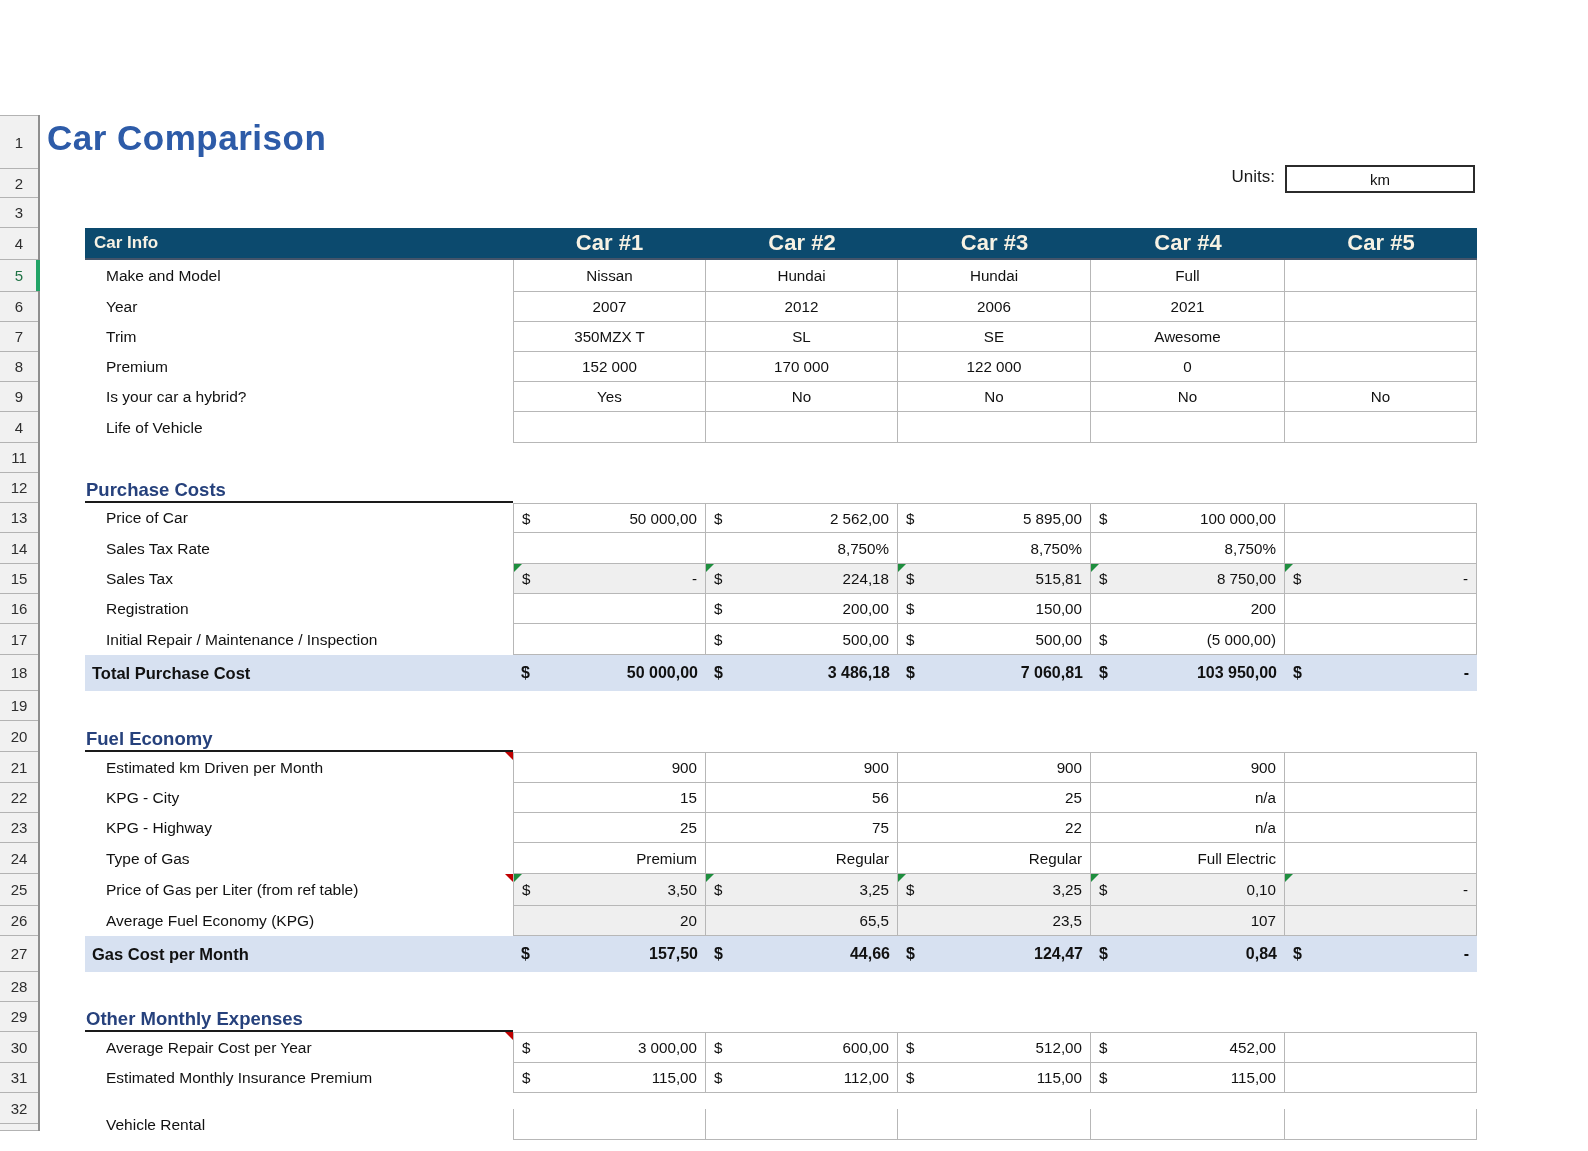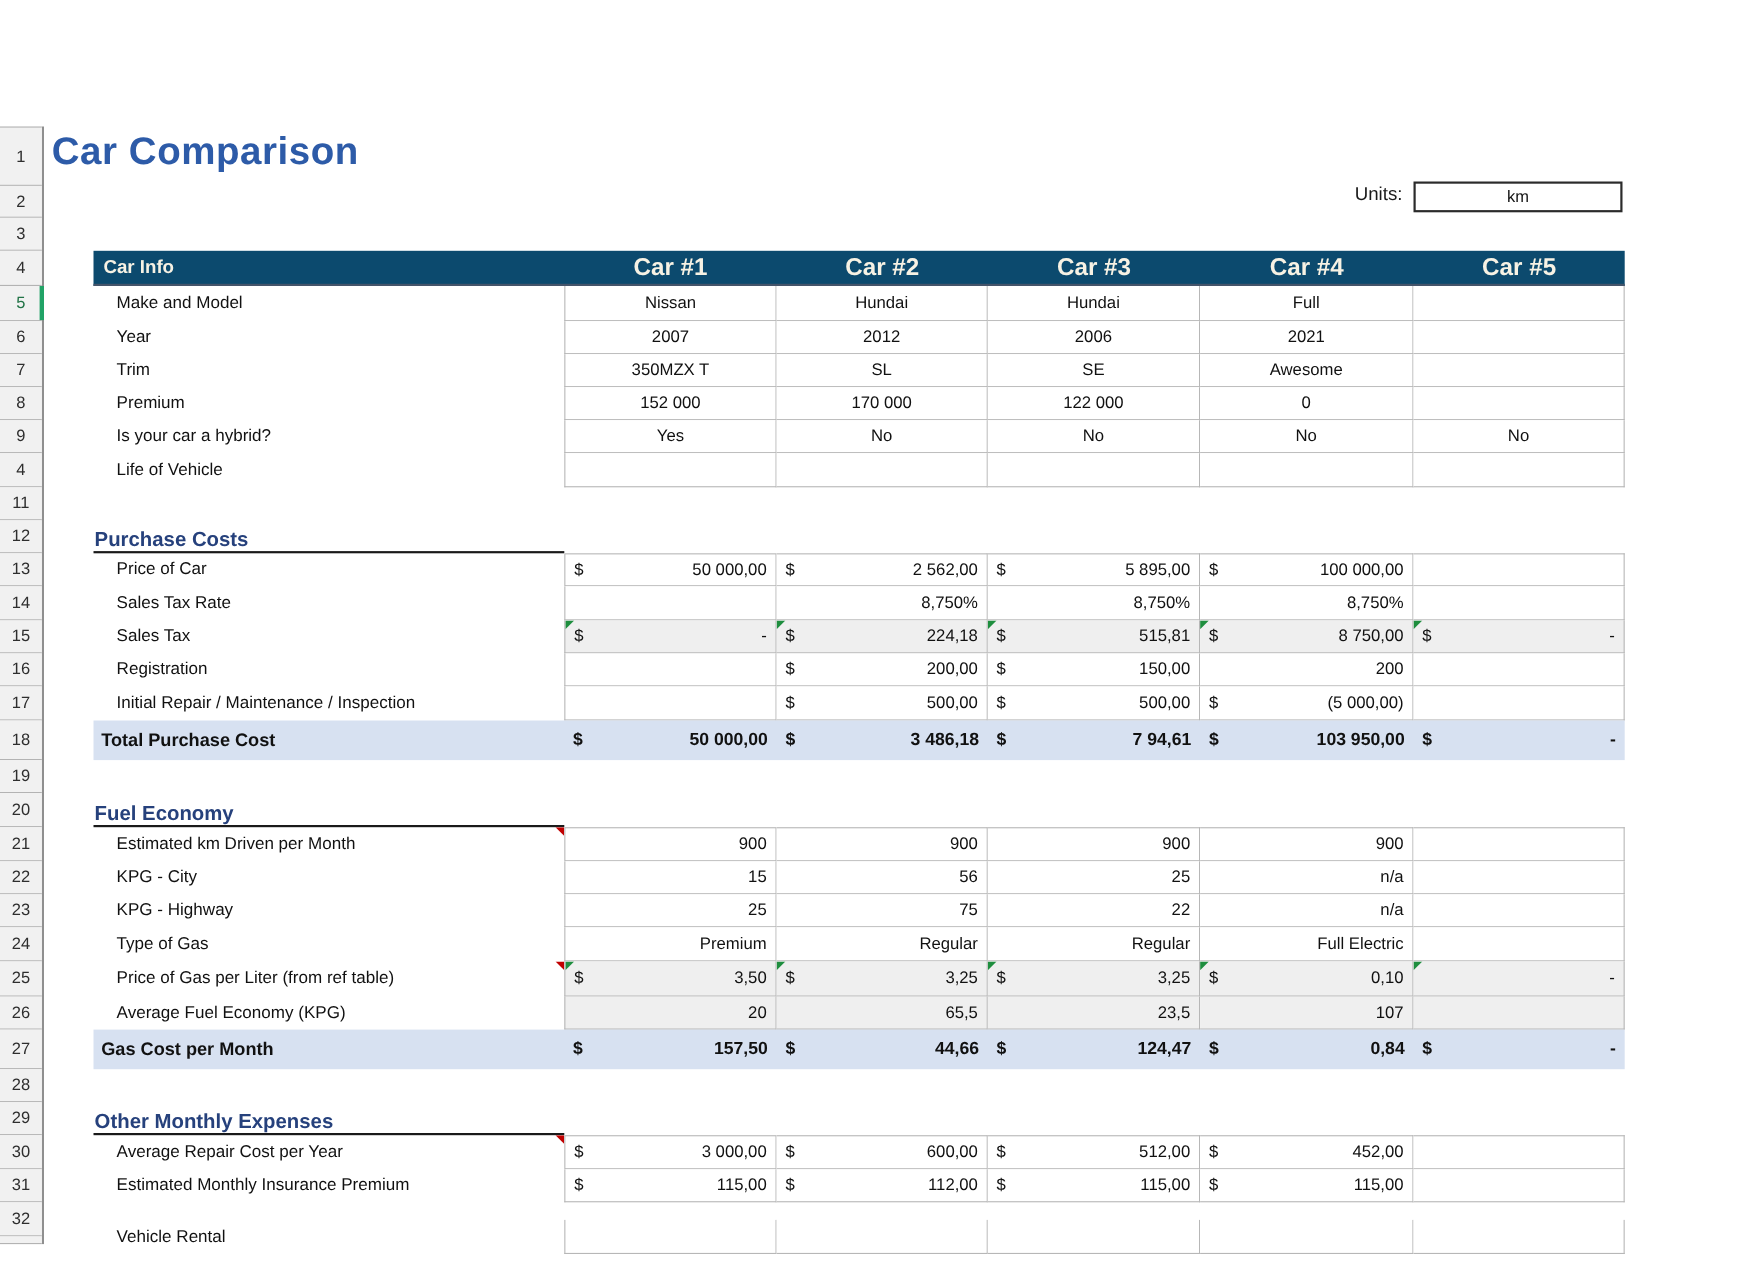--- a/index.html
+++ b/index.html
@@ -258,21 +258,21 @@
         <div class="cell dcell firstcol" style="width: 193px;">
           <span class="sym">$</span>
           <span class="val">50 000,00</span>
         </div>
         <div class="cell dcell" style="width: 192px;">
           <span class="sym">$</span>
           <span class="val">3 486,18</span>
         </div>
         <div class="cell dcell" style="width: 193px;">
           <span class="sym">$</span>
-          <span class="val">7 94,61</span>
+          <span class="val">7 060,81</span>
         </div>
         <div class="cell dcell" style="width: 194px;">
           <span class="sym">$</span>
           <span class="val">103 950,00</span>
         </div>
         <div class="cell dcell" style="width: 192px;">
           <span class="sym">$</span>
           <span class="val">-</span>
         </div>
       </div>

